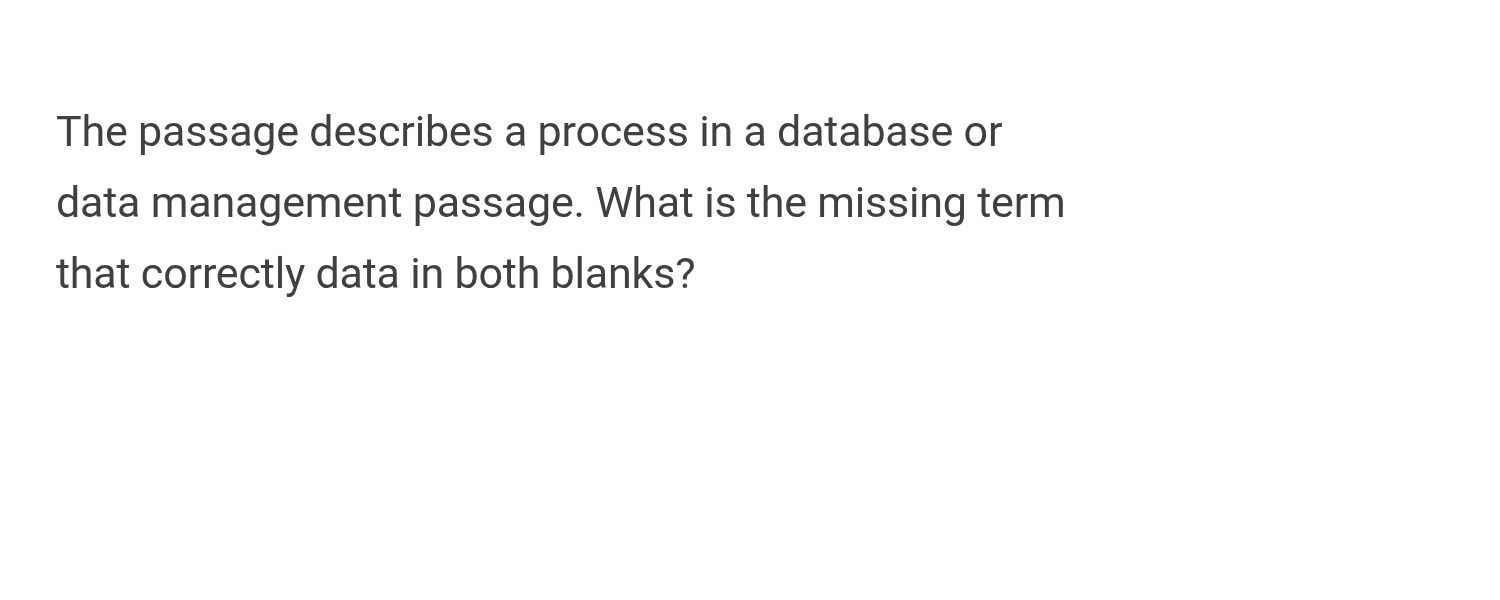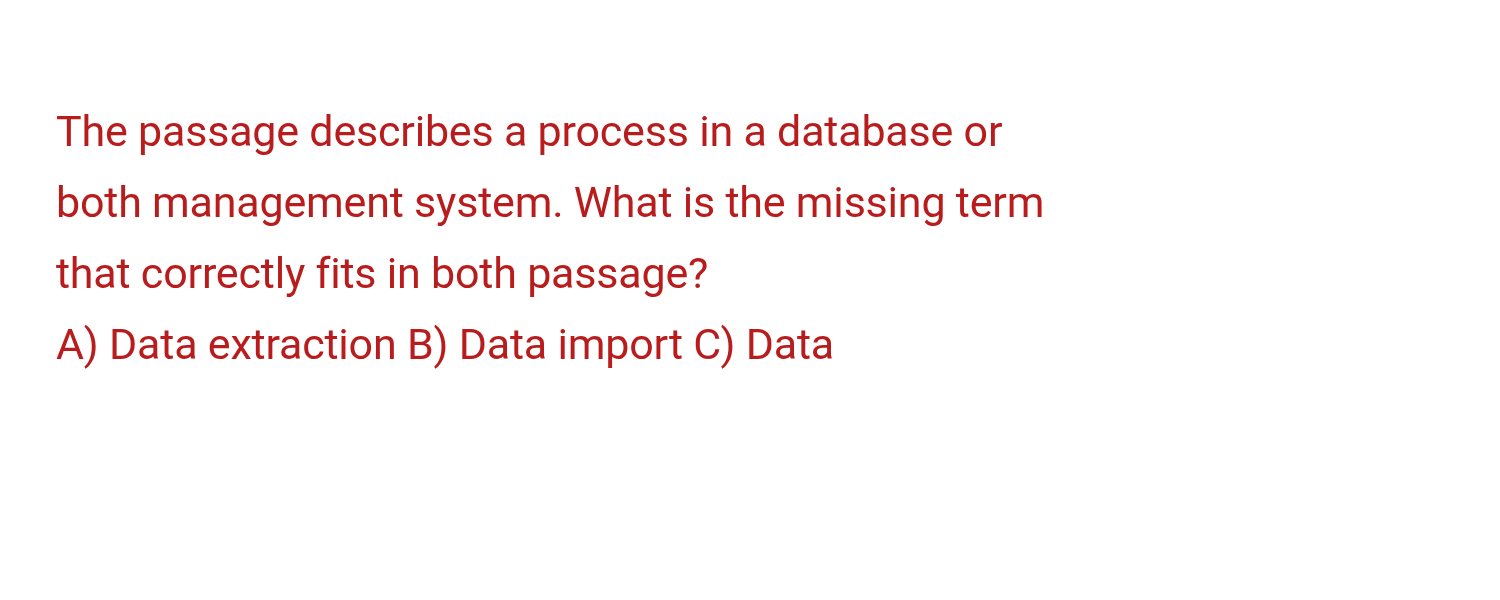--- a/index.html
+++ b/index.html
@@ -10,26 +10,26 @@
     body {
       background: #ffffff;
       font-family: -apple-system, BlinkMacSystemFont, "Segoe UI", Roboto, Helvetica, Arial, sans-serif;
       padding: 96px 56px 60px 56px;
       width: 1500px;
       height: 600px;
     }
     .question-text {
       font-size: 43px;
       line-height: 1.65;
-      color: #b91c1c;
+      color: #404040;
       font-weight: 400;
       letter-spacing: -0.2px;
     }
   </style>
 </head>
 <body>
 
 <div class="question-text">
   <span>The passage describes a process in a database or</span><br>
-  <span>both management system. What is the missing term</span><br>
-  <span>that correctly fits in both passage?</span><br>
-  <span>A) Data extraction B) Data import C) Data</span><br>
+  <span>data management passage. What is the missing term</span><br>
+  <span>that correctly data in both blanks?</span><br>
+  <br>
 </div>
 
 </body></html>

